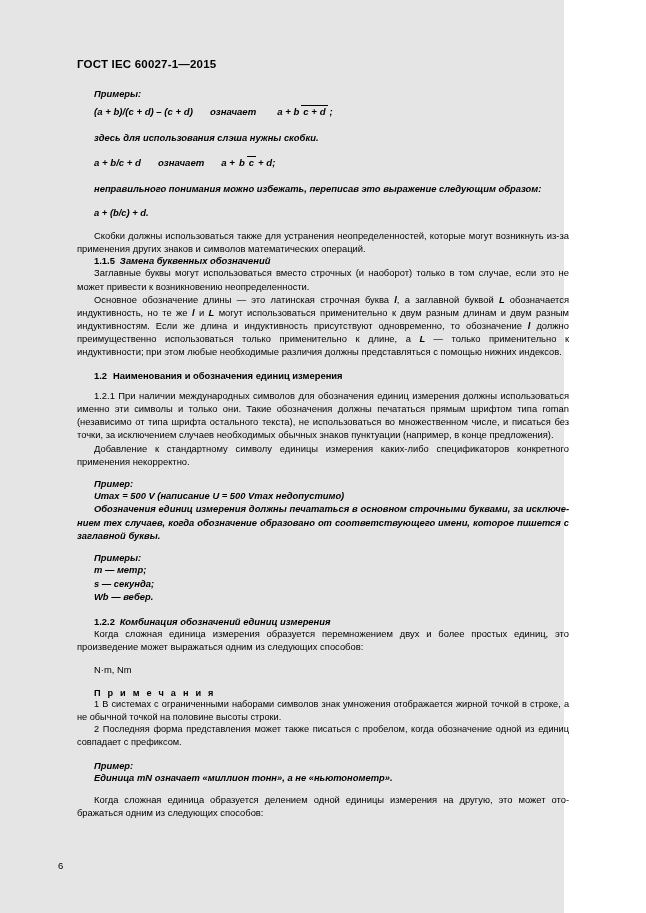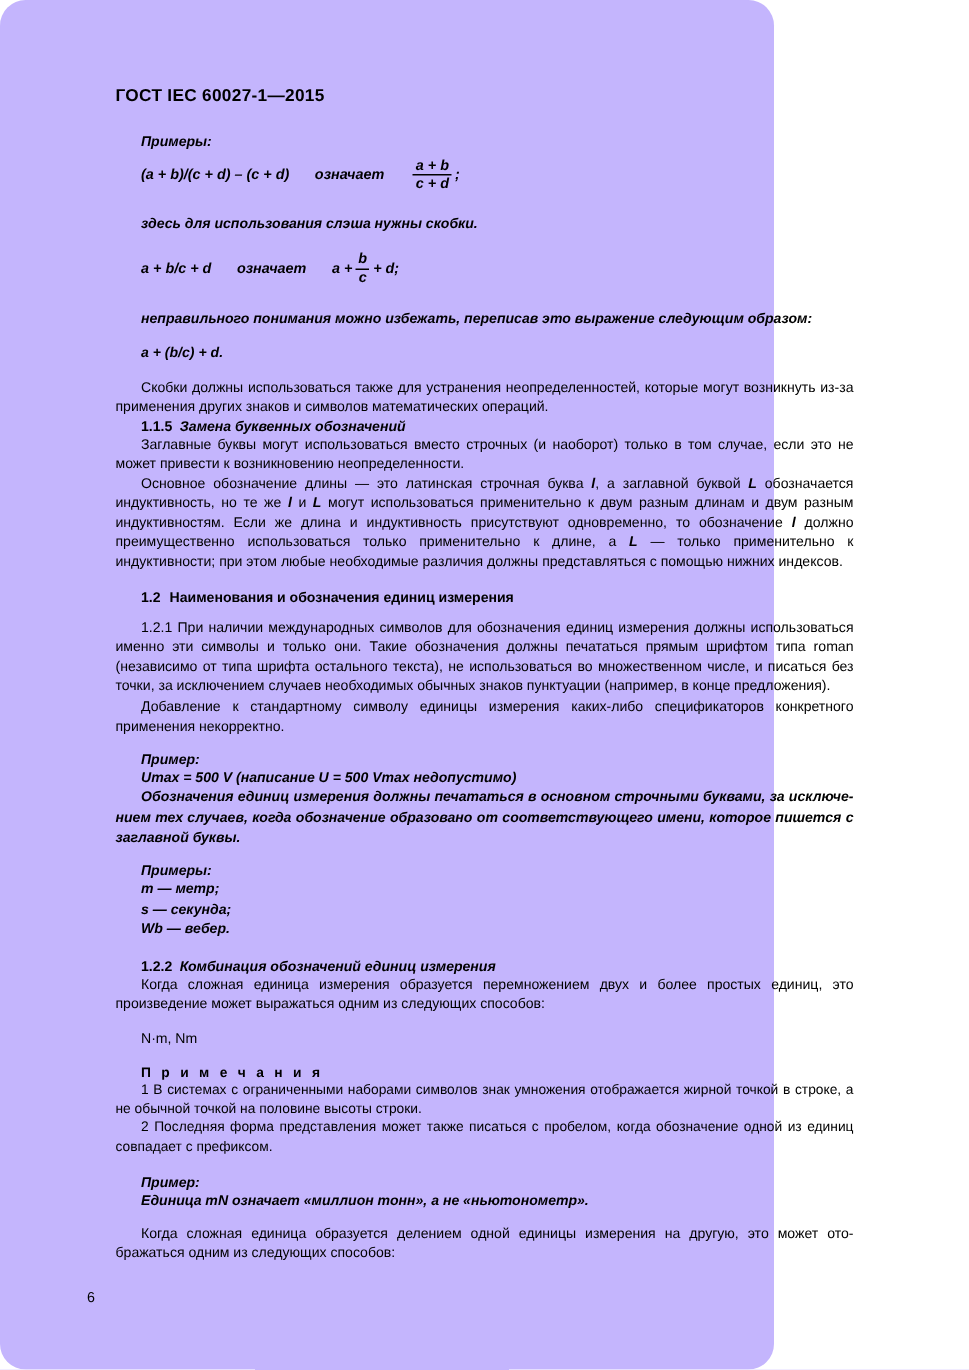--- a/index.html
+++ b/index.html
@@ -11,24 +11,23 @@
     width: 646px;
     height: 913px;
     font-family: "Liberation Sans", sans-serif;
     color: #000000;
     position: relative;
     overflow: hidden;
   }
   .page {
     position: absolute;
     left: 0; top: 0;
-    width: 516px;
+    width: 564px;
     height: 913px;
-    background: #c4b5fd;
-    border-radius: 17px;
+    background: #e5e5e5;
   }
   .header {
     position: absolute;
     left: 77px;
     top: 58px;
     font-size: 11.5px;
     font-weight: bold;
     letter-spacing: 0.2px;
   }
   .content {
@@ -84,21 +83,20 @@
     font-weight: bold;
     margin: 0;
   }
   .formula-row .plain {
     font-style: italic;
     font-weight: bold;
   }
   .formula-row .gap { width: 17px; }
   .frac {
     display: inline-flex;
-    flex-direction: column;
     align-items: center;
     vertical-align: middle;
     margin: 0 2px;
     font-style: italic;
     font-weight: bold;
     font-size: 9.6px;
     line-height: 1.15;
   }
   .frac .num { padding: 0 2px; }
   .frac .den { padding: 0 2px; border-top: 1px solid #000; }

